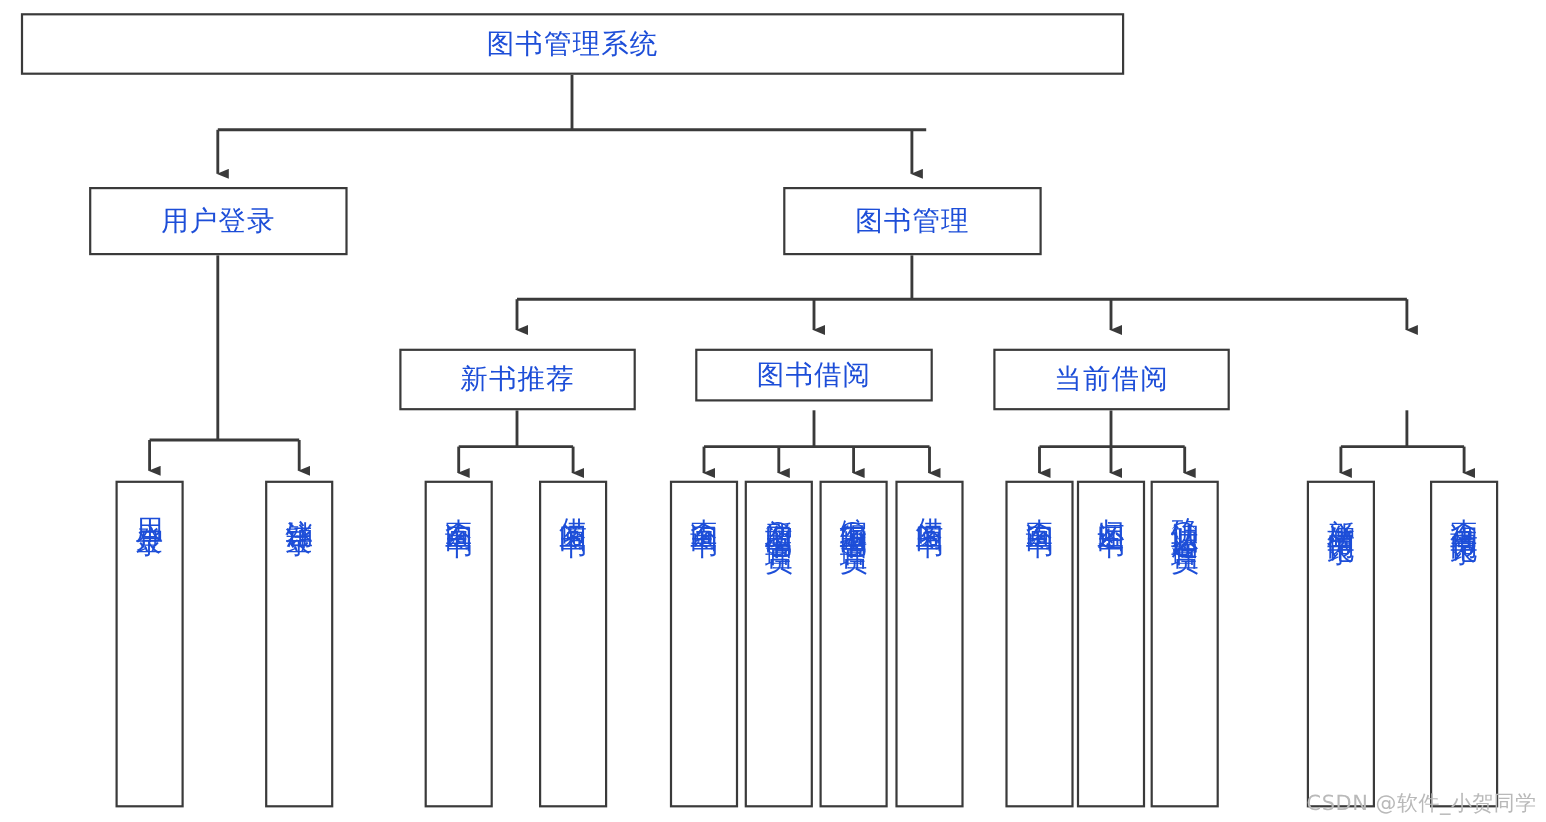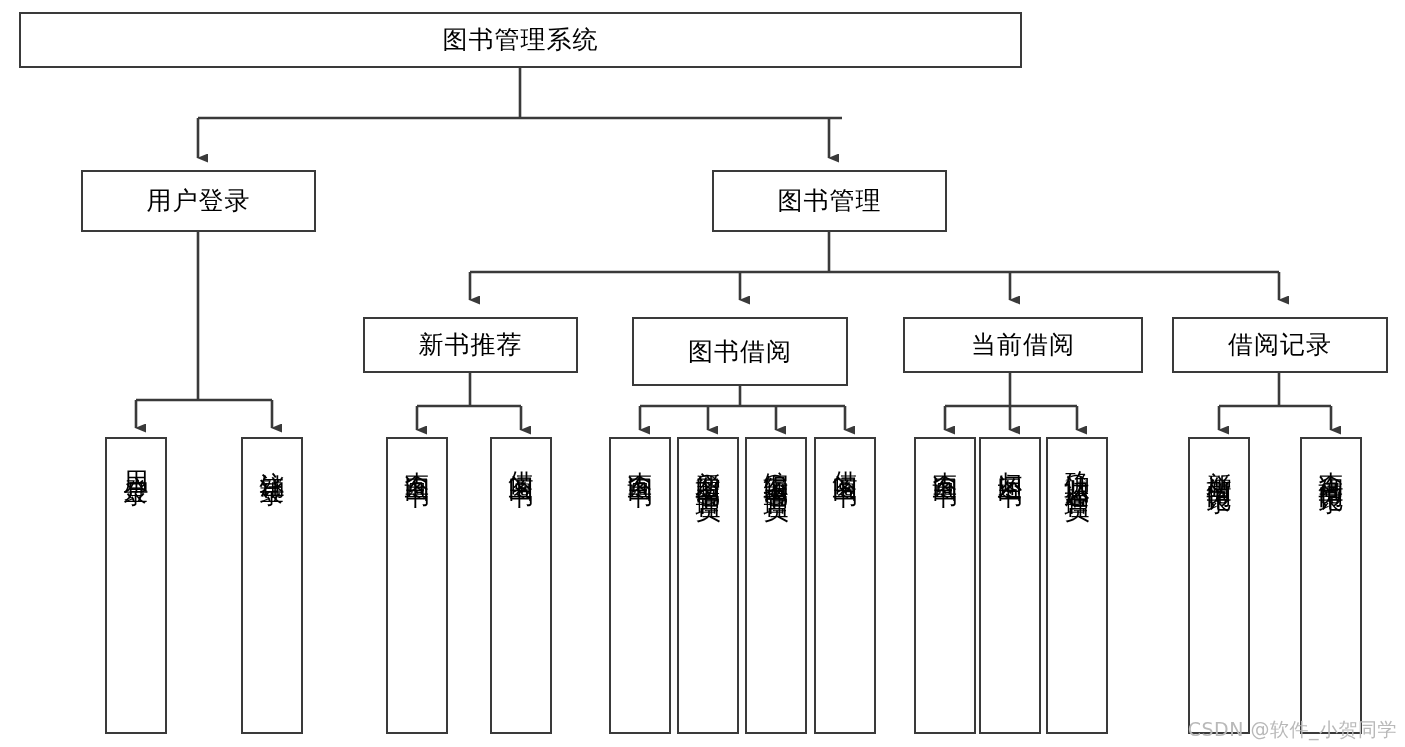--- a/index.html
+++ b/index.html
@@ -22,21 +22,21 @@
     pointer-events:none;
   }
   .node{
     position:absolute;
     box-sizing:border-box;
     background:#ffffff;
     border:2px solid #3a3a3a;
     display:flex;
     align-items:center;
     justify-content:center;
-    color:#000000;
+    color:#1d4ed8;
   }
   .node.h{
     
     font-size:25px;
     letter-spacing:1px;
     line-height:1.1;
   }
   .node.root{
     font-size:25px;
   }
@@ -129,28 +129,25 @@
   <div class="node h" style="left:81px; top:170px; width:235px; height:62px;">
     <span>用户登录</span>
   </div>
   <div class="node h" style="left:363px; top:317px; width:215px; height:56px;">
     <span>新书推荐</span>
   </div>
 
   <div class="node h" style="left:712px; top:170px; width:235px; height:62px;">
     <span>图书管理</span>
   </div>
-  <div class="node h" style="left:632px; top:317px; width:216px; height:69px;">
+  <div class="node h" style="left:632px; top:317px; width:216px; height:48px;">
     <span>图书借阅</span>
   </div>
-  <div class="node h" style="left:903px; top:317px; width:240px; height:56px;">
+  <div class="node h" style="left:903px; top:317px; width:215px; height:56px;">
     <span>当前借阅</span>
-  </div>
-  <div class="node h" style="left:1172px; top:317px; width:216px; height:56px;">
-    <span>借阅记录</span>
   </div>
 
   <div class="node v" style="left:105px; top:437px; width:62px; height:297px;">
     <span class="vtext">用户登录</span>
   </div>
   <div class="node v" style="left:241px; top:437px; width:62px; height:297px;">
     <span class="vtext">注销登录</span>
   </div>
 
   <div class="node v" style="left:386px; top:437px; width:62px; height:297px;">

